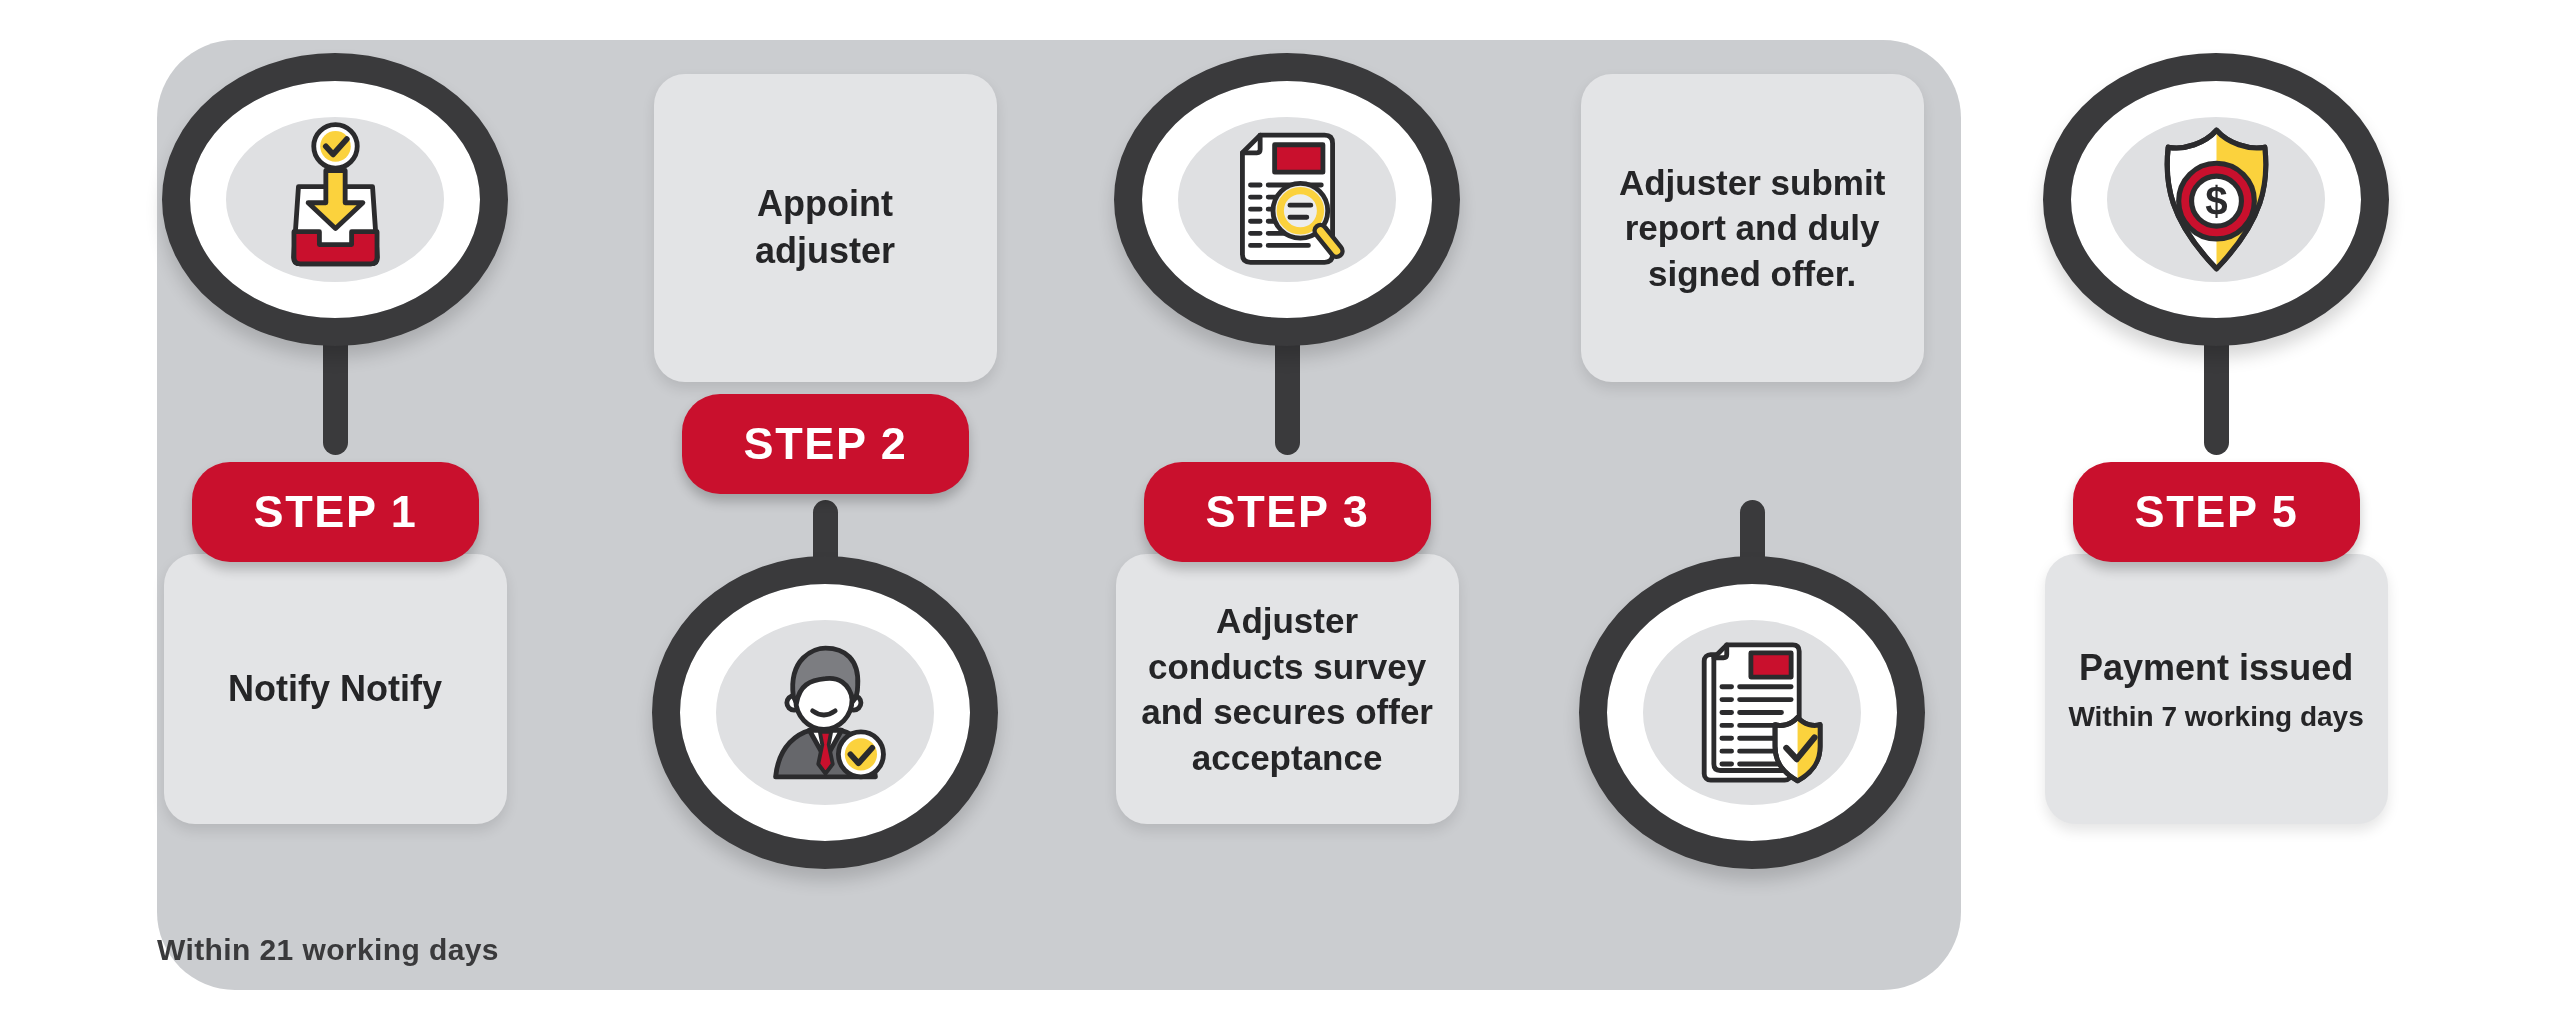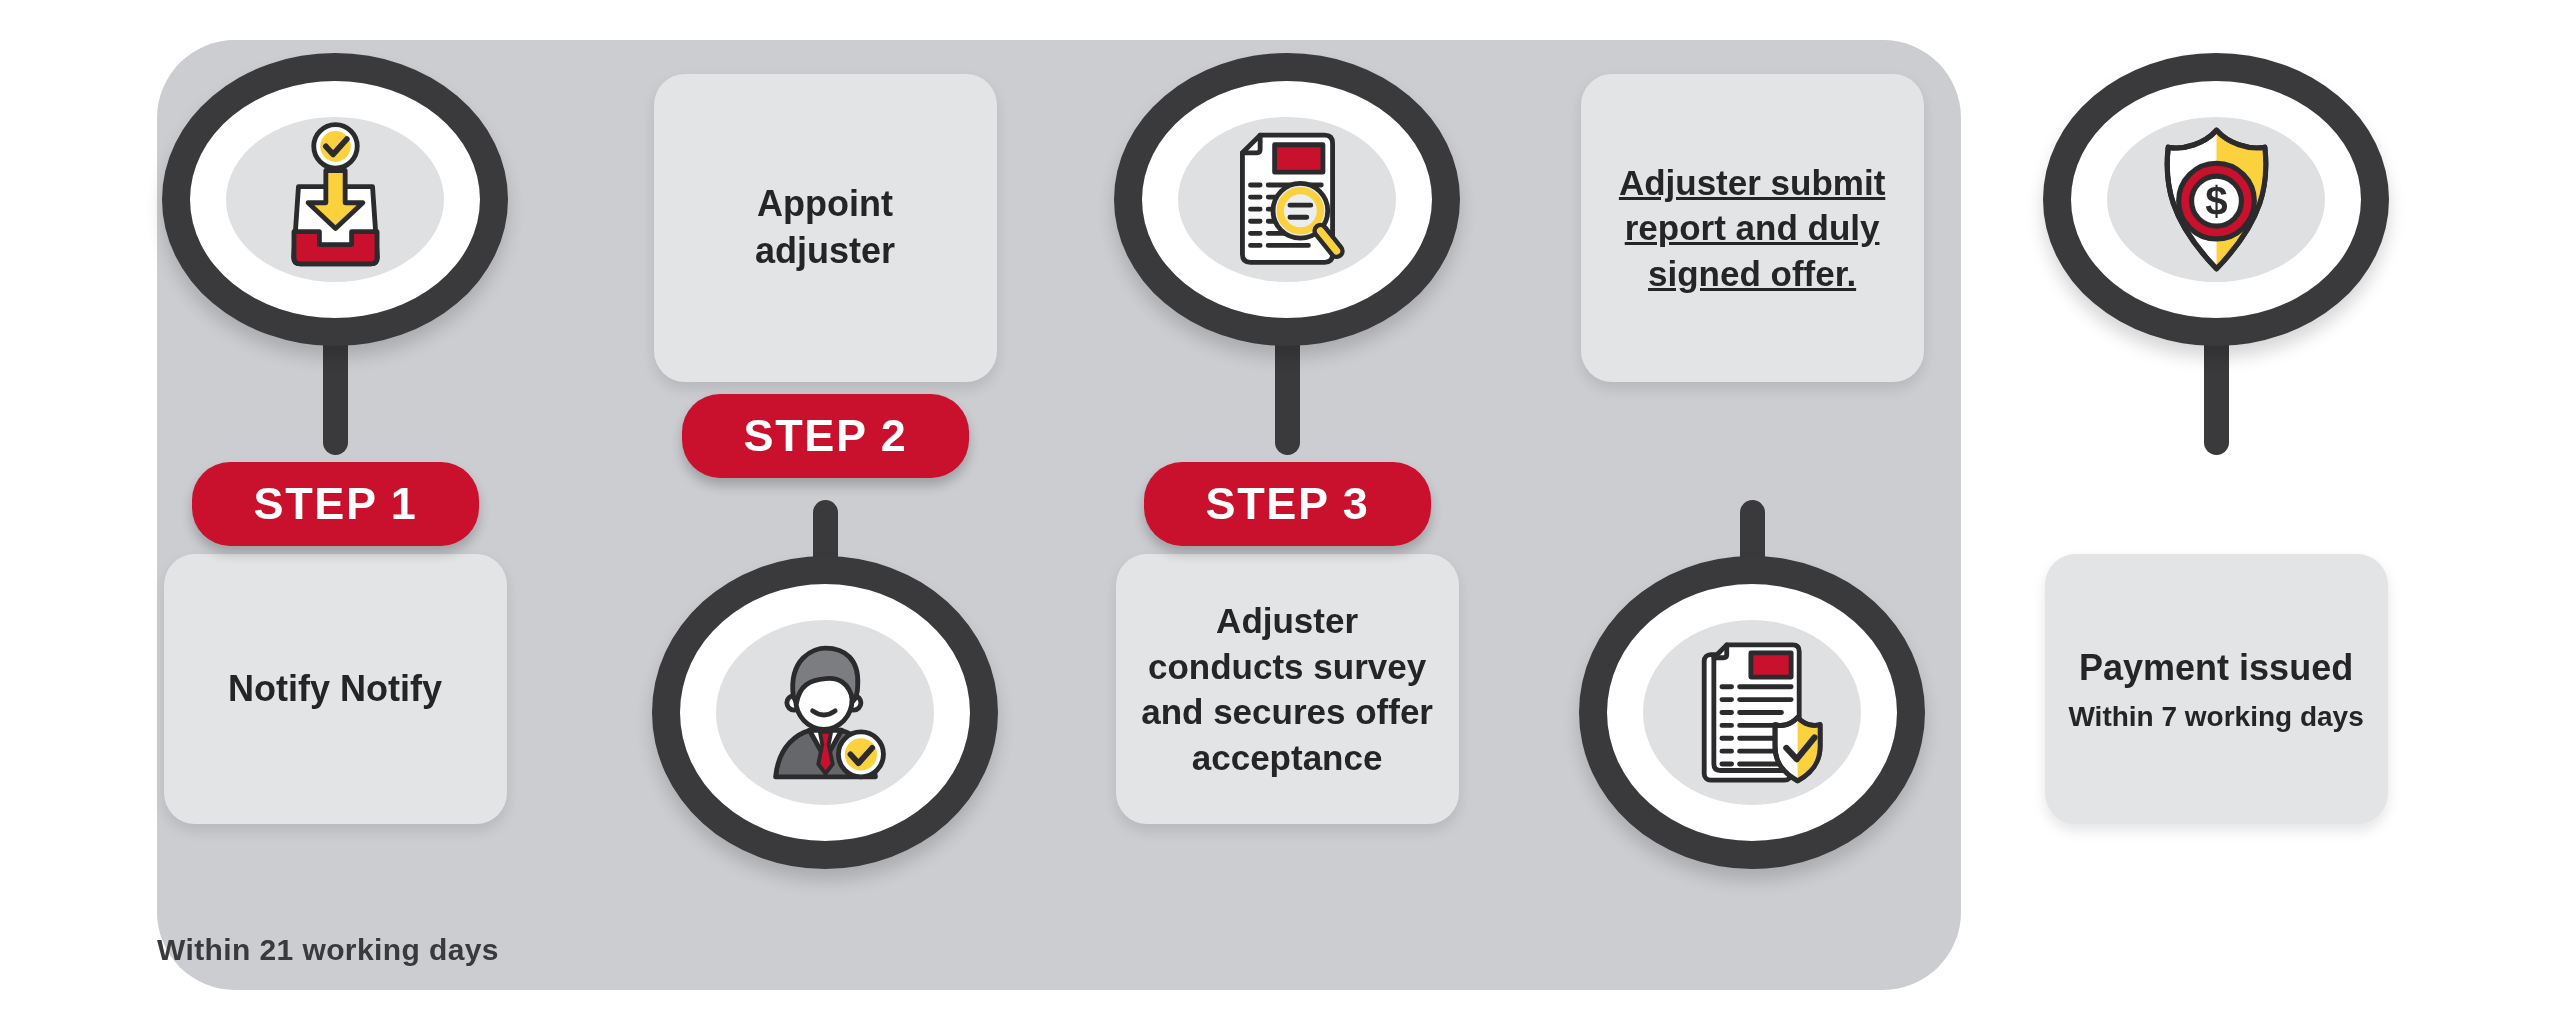--- a/index.html
+++ b/index.html
@@ -30,37 +30,37 @@
     background:var(--disc-gray);border:28px solid var(--dark);
     box-shadow:inset 0 0 0 36px var(--white), 0 11.5px 16.5px rgba(0,0,0,0.16);
     display:flex;align-items:center;justify-content:center;z-index:2;}
   .icon-top .circle{top:53px;}
   .icon-bottom .circle{top:556px;height:313px;}
 
   .stem{position:absolute;left:161px;width:25px;background:var(--dark);border-radius:12.4px;z-index:1;}
   .icon-top .stem{top:330px;height:125px;}
   .icon-bottom .stem{top:500px;height:91px;}
 
-  .badge{position:absolute;left:30px;width:287px;height:84px;border-radius:38px;
+  .badge{position:absolute;left:30px;width:287px;height:100px;border-radius:38px;
     background:var(--red);color:#fff;font-weight:bold;font-size:45px;letter-spacing:1.6px;
     display:flex;align-items:center;justify-content:center;z-index:2;
     box-shadow:0 7.4px 11.5px rgba(0,0,0,0.22);}
   .icon-top .badge{top:462px;text-align:right;}
   .icon-bottom .badge{top:394px;}
 
   .textbox{position:absolute;left:1.6px;width:343px;border-radius:31px;background:var(--box-gray);
     display:flex;flex-direction:column;align-items:center;justify-content:center;text-align:center;
     color:var(--text);box-shadow:0 6.6px 13px rgba(0,0,0,0.10);}
   .icon-top .textbox{top:554px;height:270px;}
   .icon-bottom .textbox{top:74px;height:308px;}
 
   .label{font-size:36px;font-weight:bold;line-height:1.3;max-width:305px;}
   .s2 .label{max-width:247px;}
   .s3 .label{font-size:35px;max-width:297px;}
-  .s4 .label{font-size:35px;max-width:297px;text-decoration:underline;}
+  .s4 .label{font-size:35px;max-width:297px;}
   .sublabel{font-size:28px;font-weight:bold;margin-top:10px;max-width:321px;}
 
   svg{display:block;}
 </style>
 </head>
 <body>
 
 <div class="canvas">
 
   <div class="container"></div>
@@ -173,20 +173,21 @@
         <g stroke="var(--stroke)" stroke-width="3.2">
           <path d="M50,7 C57,15 70,19.5 80,17.5 C82.5,40 79,63 50,93 C21,63 17.5,40 20,17.5 C30,19.5 43,15 50,7 Z" fill="#fff"></path>
           <path d="M50,93 C79,63 82.5,40 80,17.5 C70,19.5 57,15 50,7 Z" fill="var(--yellow)" stroke="none"></path>
           <path d="M50,7 C57,15 70,19.5 80,17.5 C82.5,40 79,63 50,93 C21,63 17.5,40 20,17.5 C30,19.5 43,15 50,7 Z" fill="none"></path>
           <circle cx="50" cy="51" r="23.5" fill="var(--red)"></circle>
           <circle cx="50" cy="51" r="15.5" fill="#fff"></circle>
           <text x="50" y="51.5" text-anchor="middle" dominant-baseline="central" font-family="'Liberation Sans',sans-serif" font-size="25" font-weight="bold" fill="var(--stroke)" stroke="none">$</text>
         </g>
       </svg>
     </div>
+    <div class="badge">STEP 5</div>
     <div class="textbox">
       <div class="label">Payment issued</div>
       <div class="sublabel">Within 7 working days</div>
     </div>
   </div>
 
   <div class="timeline-note">Within 21 working days</div>
 
 </div>
 

